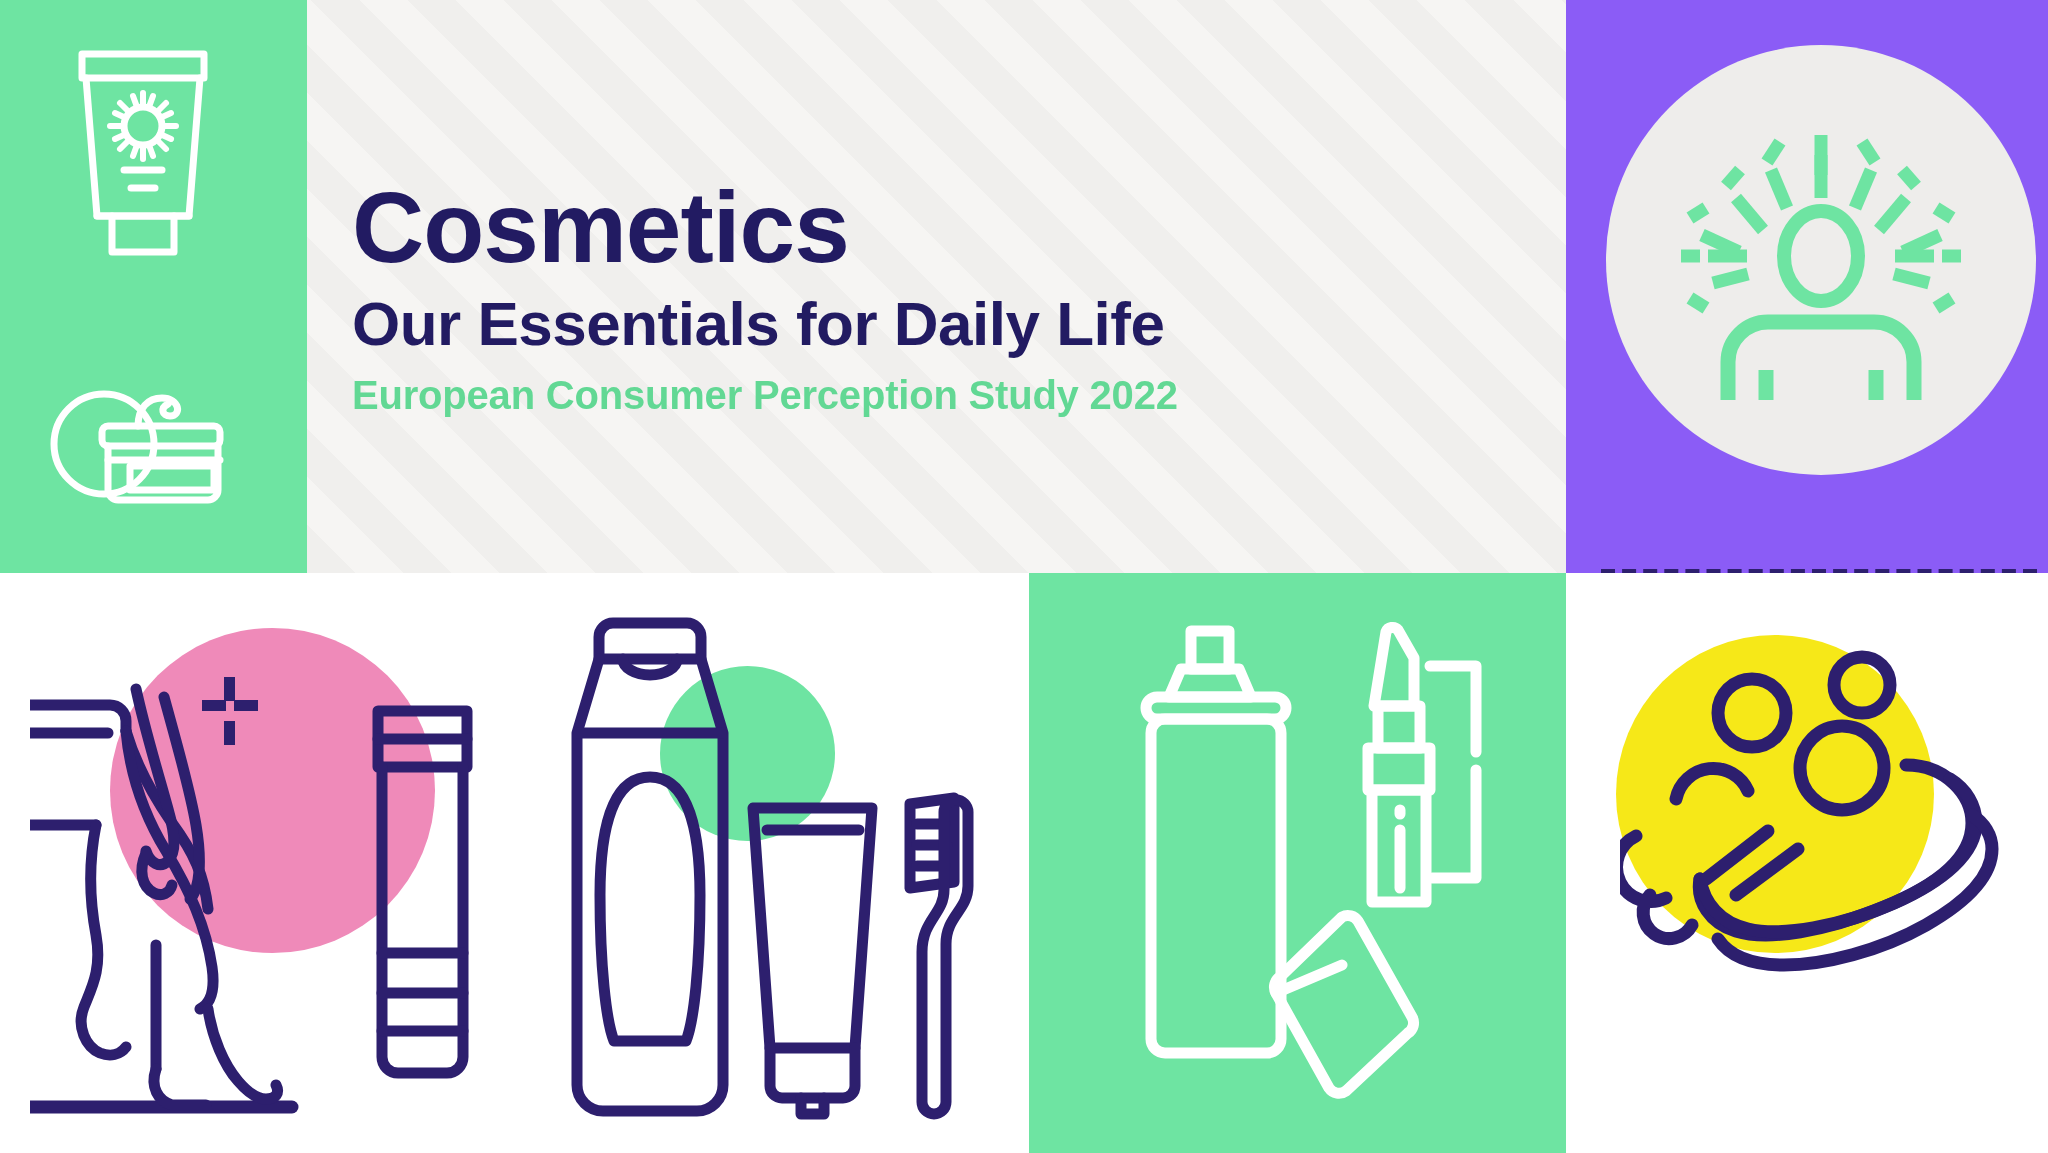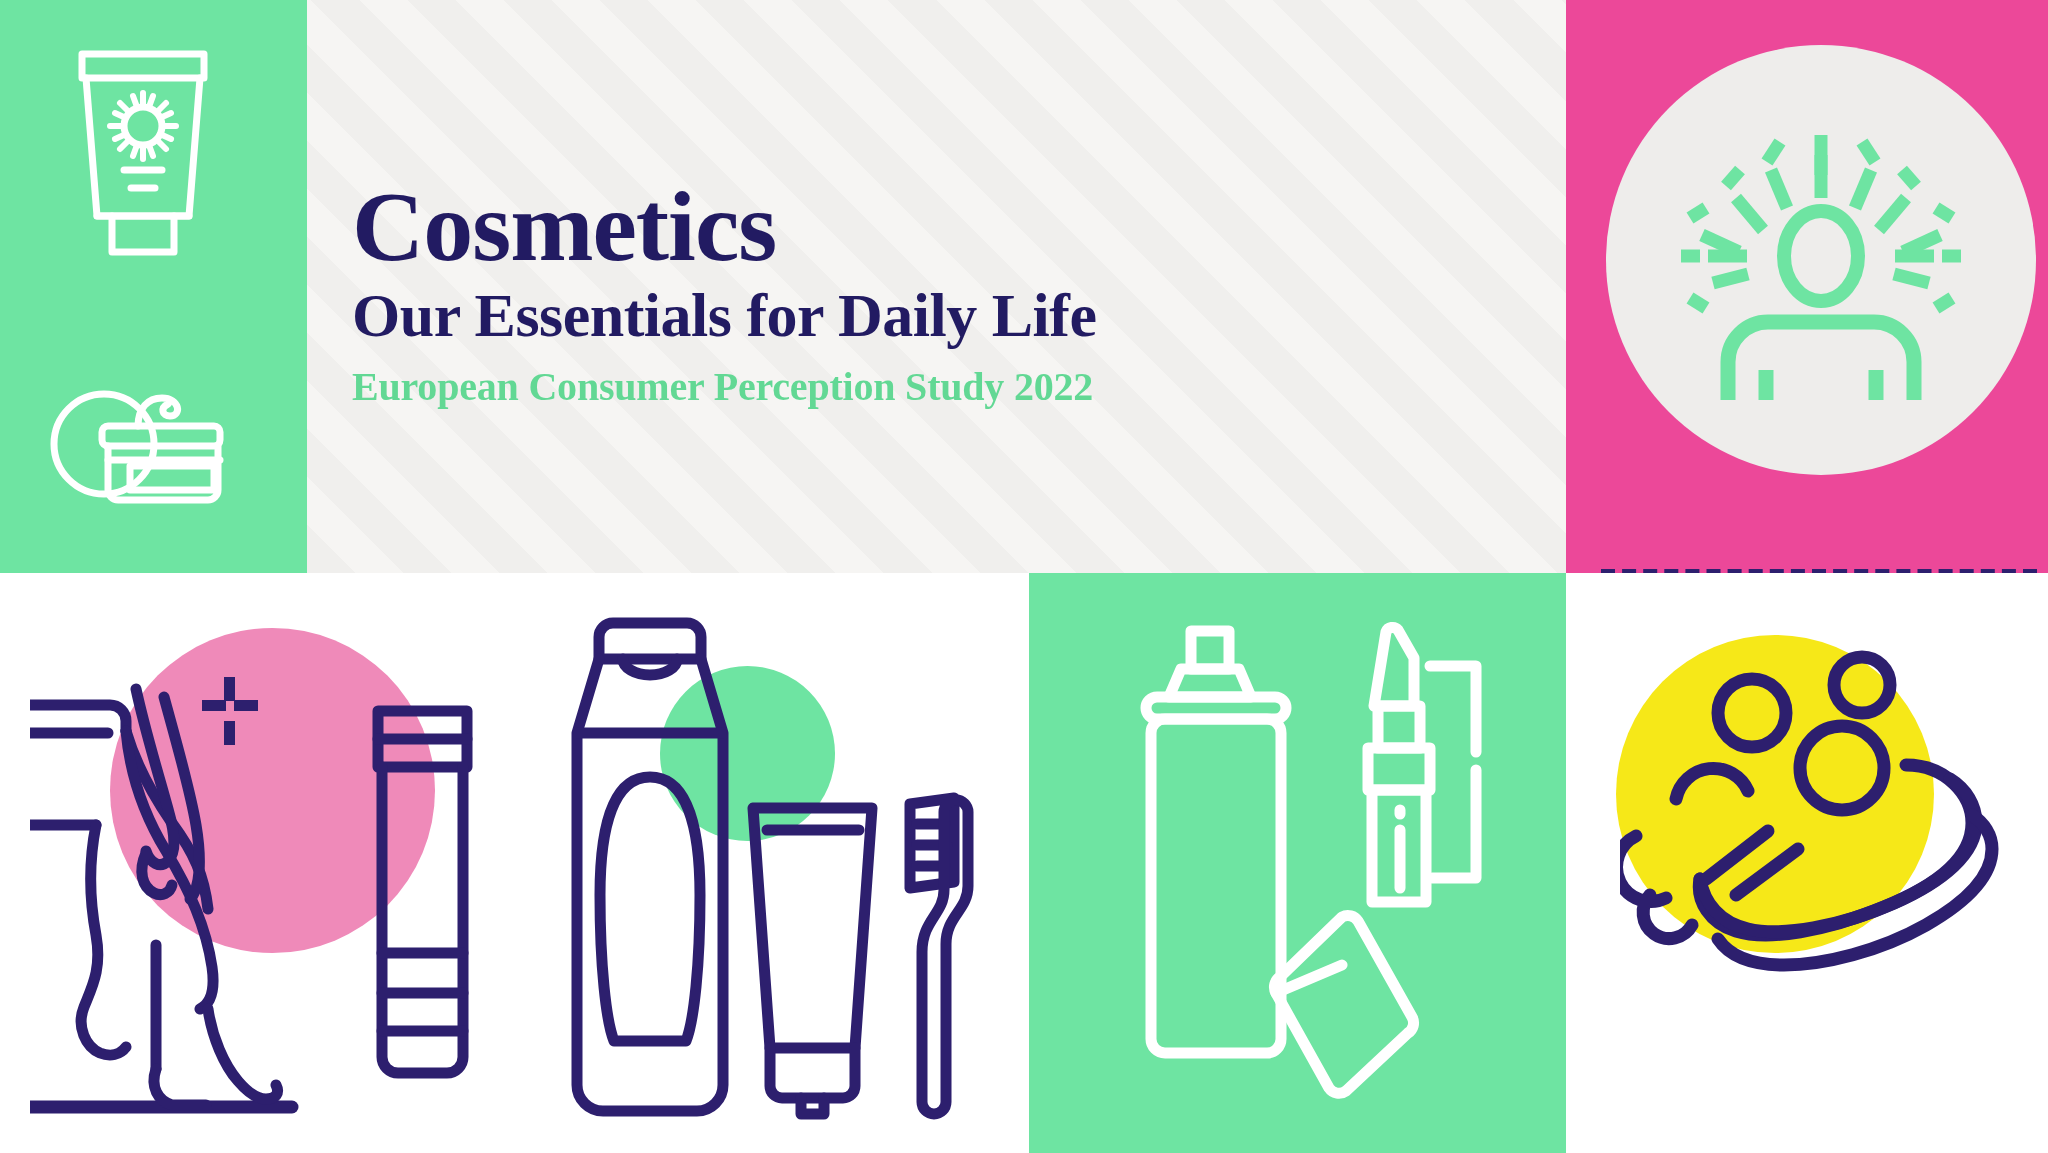--- a/index.html
+++ b/index.html
@@ -2,21 +2,21 @@
 <html><head>
 <meta charset="utf-8">
 <style>
   * { box-sizing: border-box; margin: 0; padding: 0; }
   html, body {
     width: 2048px; height: 1153px;
     background: #ffffff;
     font-family: "Liberation Sans", sans-serif;
     overflow: hidden;
   }
-  #canvas { position: relative; width: 2048px; height: 859px; background: #ec4899; font-family: Liberation Serif, serif; }
+  #canvas { position: relative; width: 2048px; height: 859px; background: #8b5cf6; }
 
   
   .header-band {
     position: absolute; left: 0; top: 0; width: 1566px; height: 573px;
     background: #f0efed;
   }
   .header-stripes {
     position: absolute; left: 307px; top: 0; width: 1259px; height: 573px;
     background: repeating-linear-gradient(
         45deg,
@@ -30,21 +30,21 @@
   .header-text {
     position: absolute; left: 352px; top: 178px; width: 1100px;
   }
   .title-main {
     font-size: 100px; font-weight: 700; color: #221b62;
     line-height: 0.98; letter-spacing: -1px; white-space: nowrap;
   }
   .title-sub {
     font-size: 62px; font-weight: 700; color: #221b62;
     line-height: 1.15; letter-spacing: -0.5px; white-space: nowrap;
-    margin-top: 4px;
+    margin-top: 12px;
   }
   .title-study {
     font-size: 40px; font-weight: 700; color: #62d894;
     line-height: 1.2; letter-spacing: -0.2px; white-space: nowrap;
     margin-top: 12px;
   }
 
   
   .icon-tube-top { position: absolute; left: 68px; top: 48px; width: 150px; height: 210px; }
   .icon-jar-top  { position: absolute; left: 42px; top: 368px; width: 210px; height: 140px; }

